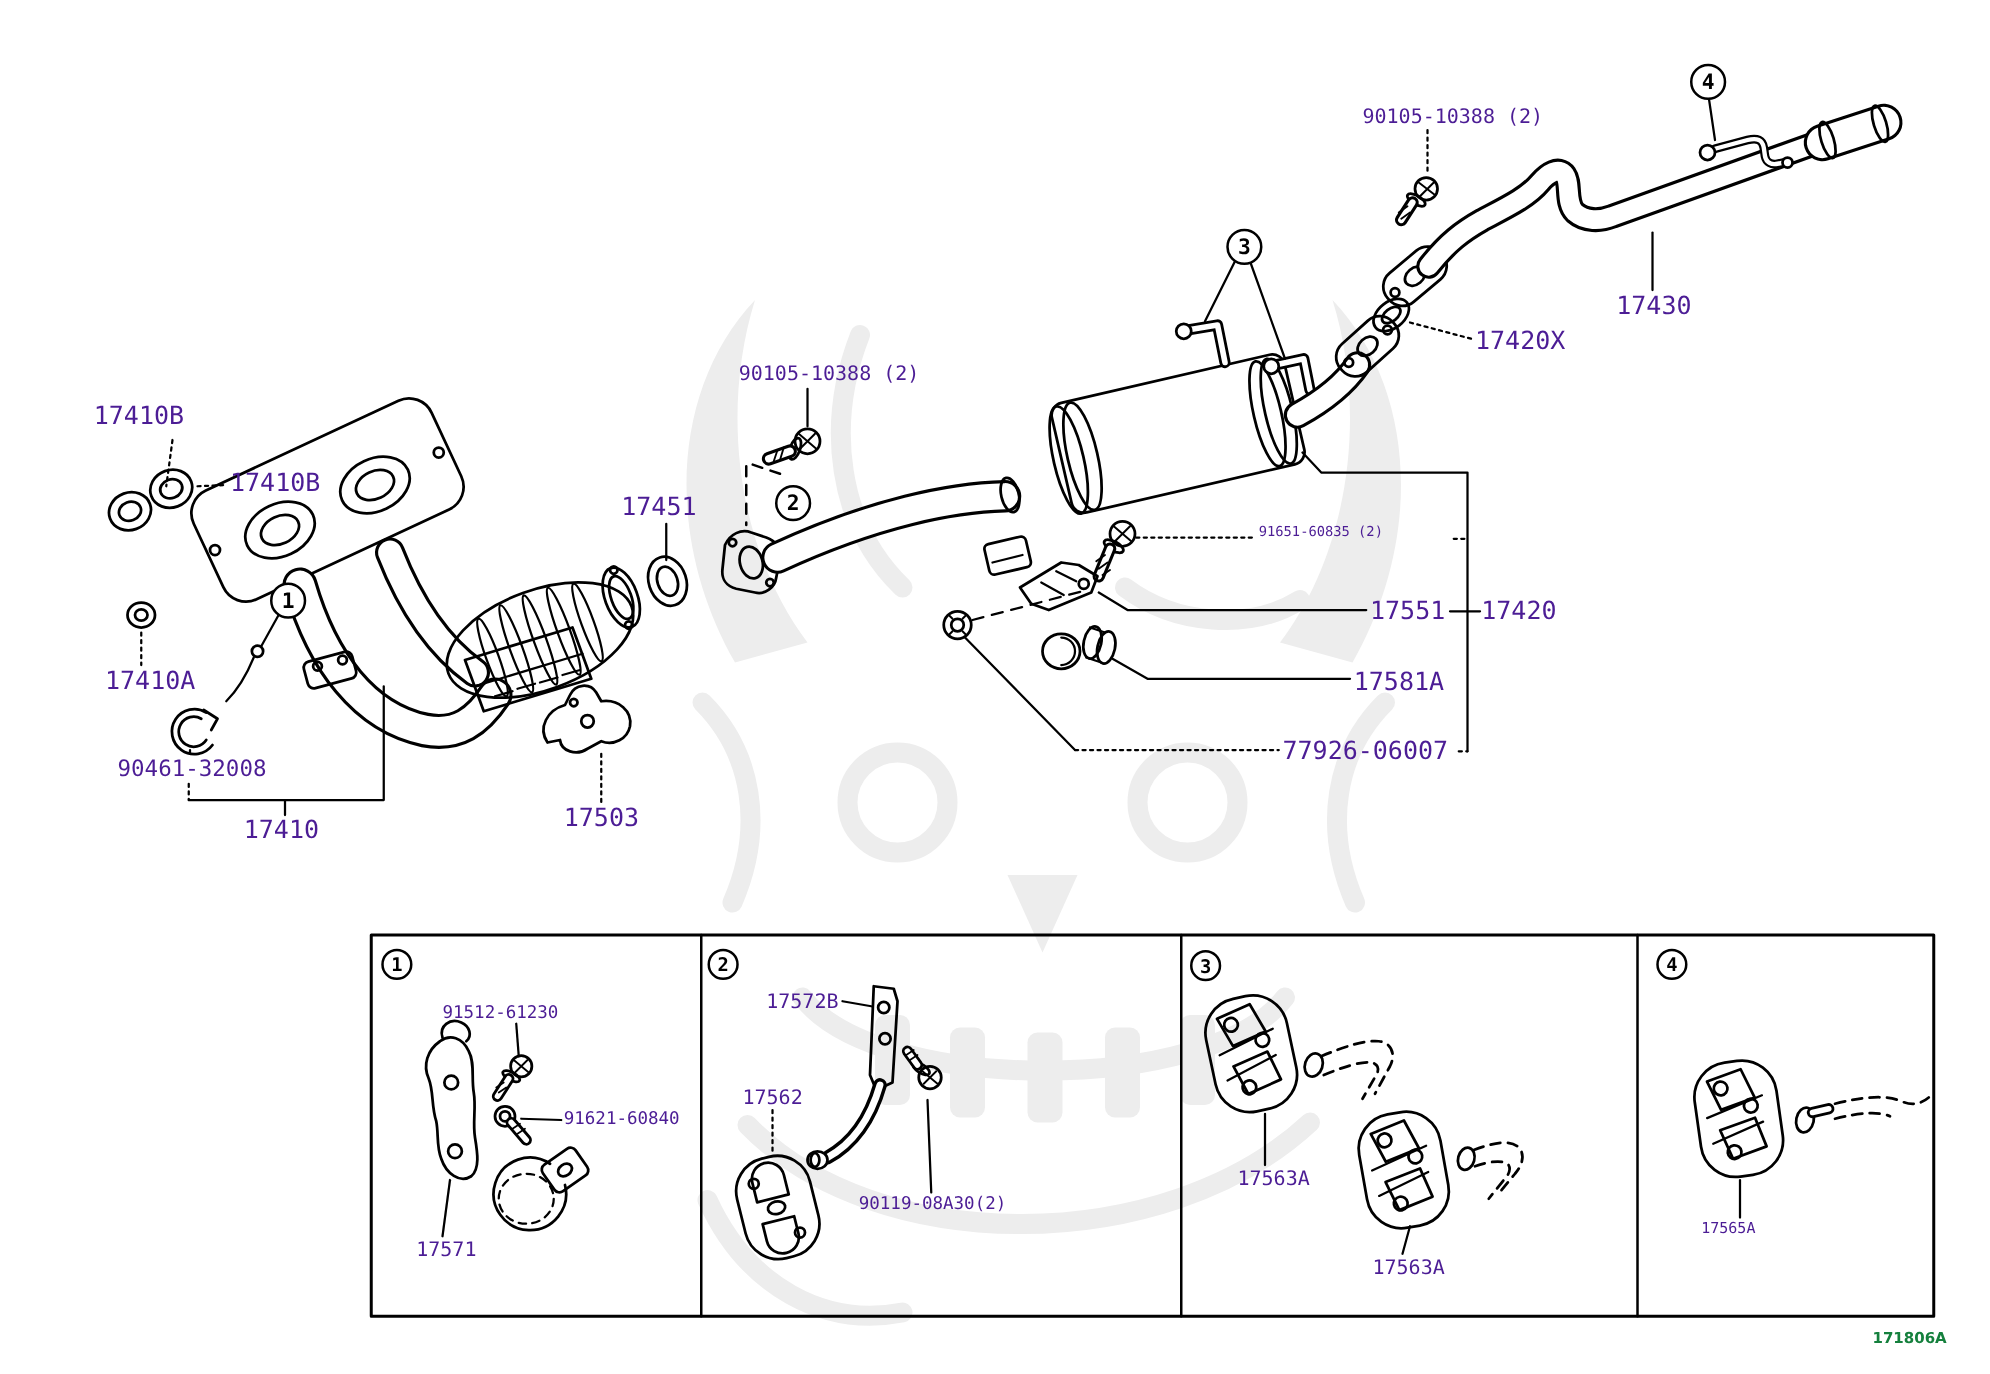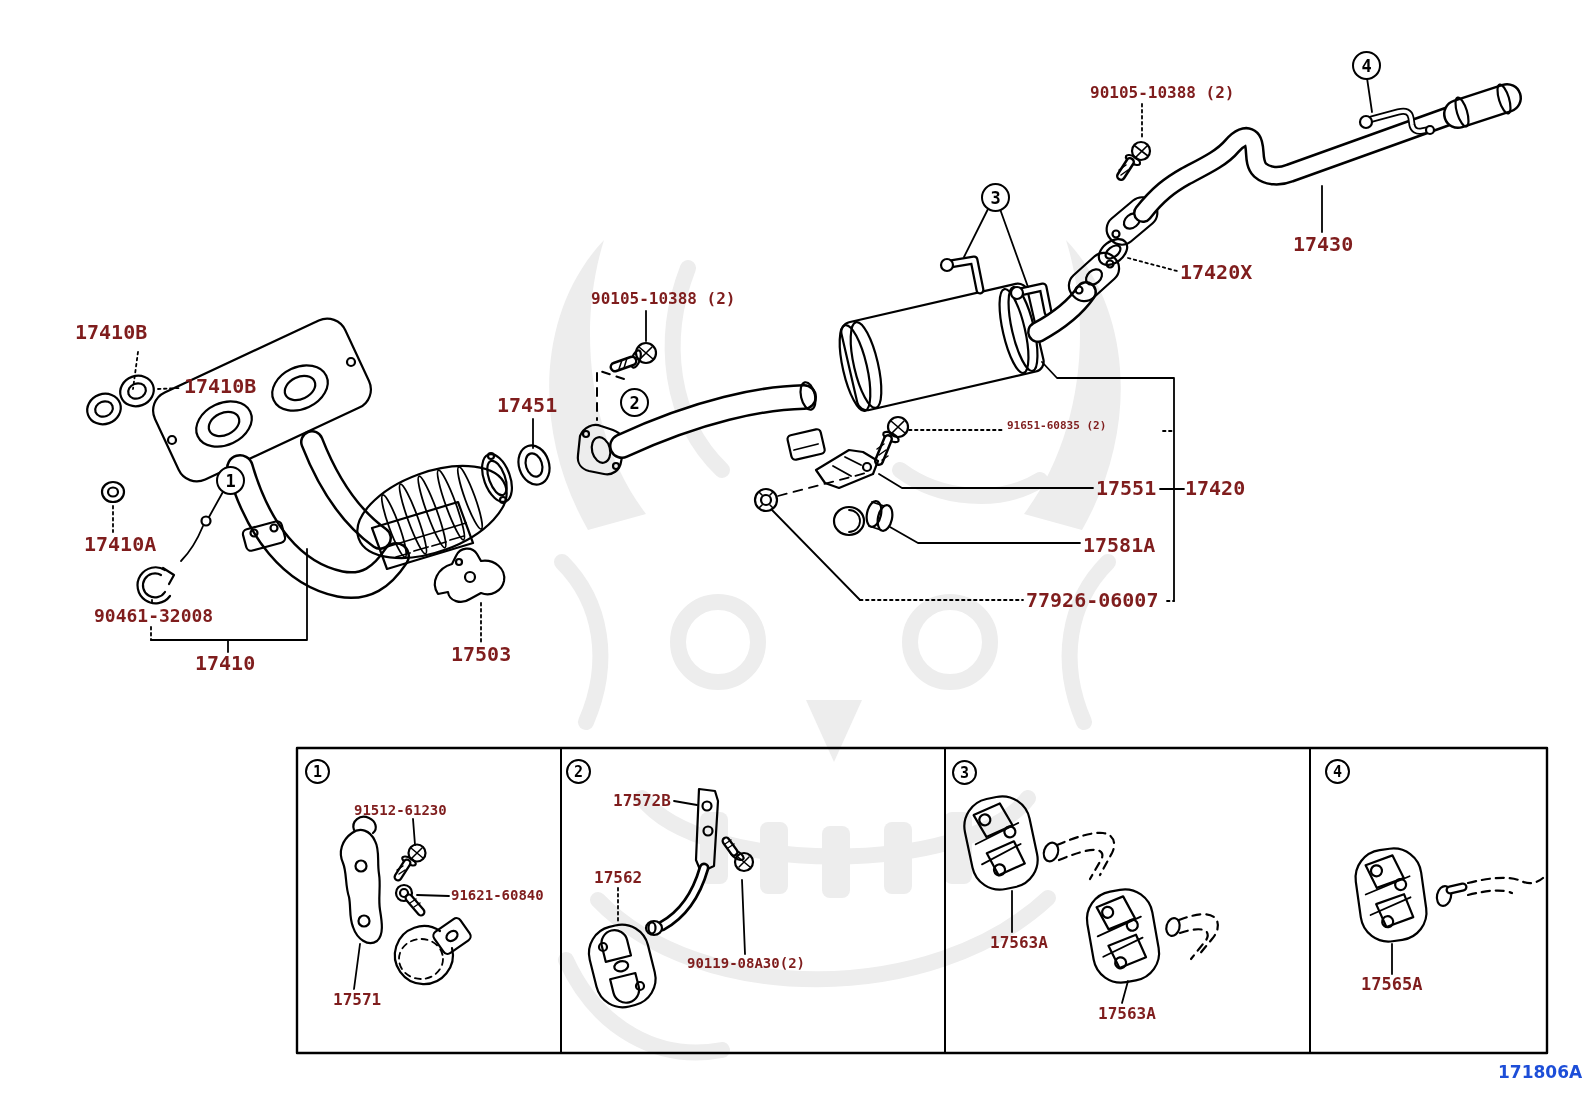--- a/index.html
+++ b/index.html
@@ -1,27 +1,27 @@
 <!DOCTYPE html>
 <html><head>
 <meta charset="utf-8">
 <style>
   html,body{margin:0;padding:0;background:#fff;}
   #stage{position:relative;width:1592px;height:1099px;background:#fff;overflow:hidden;
          font-family:"DejaVu Sans Mono",monospace;}
   svg.art{position:absolute;left:0;top:0;}
-  .lbl{position:absolute;font-family:"DejaVu Sans Mono",monospace;font-weight:bold;color:#7f1d1d;
+  .lbl{position:absolute;font-family:"DejaVu Sans Mono",monospace;font-weight:normal;color:#4c1d95;
        white-space:pre;line-height:1;}
   .s14{font-size:14px}.s16{font-size:16px}.s17{font-size:11px}.s18{font-size:18px}
-  .s19{font-size:17px}.s20{font-size:20px}.s21{font-size:20px}
+  .s19{font-size:12px}.s20{font-size:20px}.s21{font-size:20px}
   .callout{position:absolute;width:25px;height:25px;border:2.5px solid #000;border-radius:50%;
            background:#fff;display:flex;align-items:center;justify-content:center;
            font-weight:bold;font-size:17px;color:#000;}
   .callout.small{width:21px;height:21px;font-size:15px;}
-  .footer-code{position:absolute;font-family:"DejaVu Sans",sans-serif;font-weight:bold;color:#1d4ed8;line-height:1;}
+  .footer-code{position:absolute;font-family:"DejaVu Sans",sans-serif;font-weight:bold;color:#15803d;line-height:1;}
 </style>
 </head>
 <body>
 
 <div id="stage">
 
 <svg class="art" width="1592" height="1099" viewBox="0 0 1592 1099">
 
   <g stroke="#ededed" fill="none" stroke-width="16" stroke-linecap="round">
     <path d="M 588,530 C 532,432 536,312 604,240 C 576,330 590,440 646,514 Z" fill="#ededed" stroke="none"></path>

